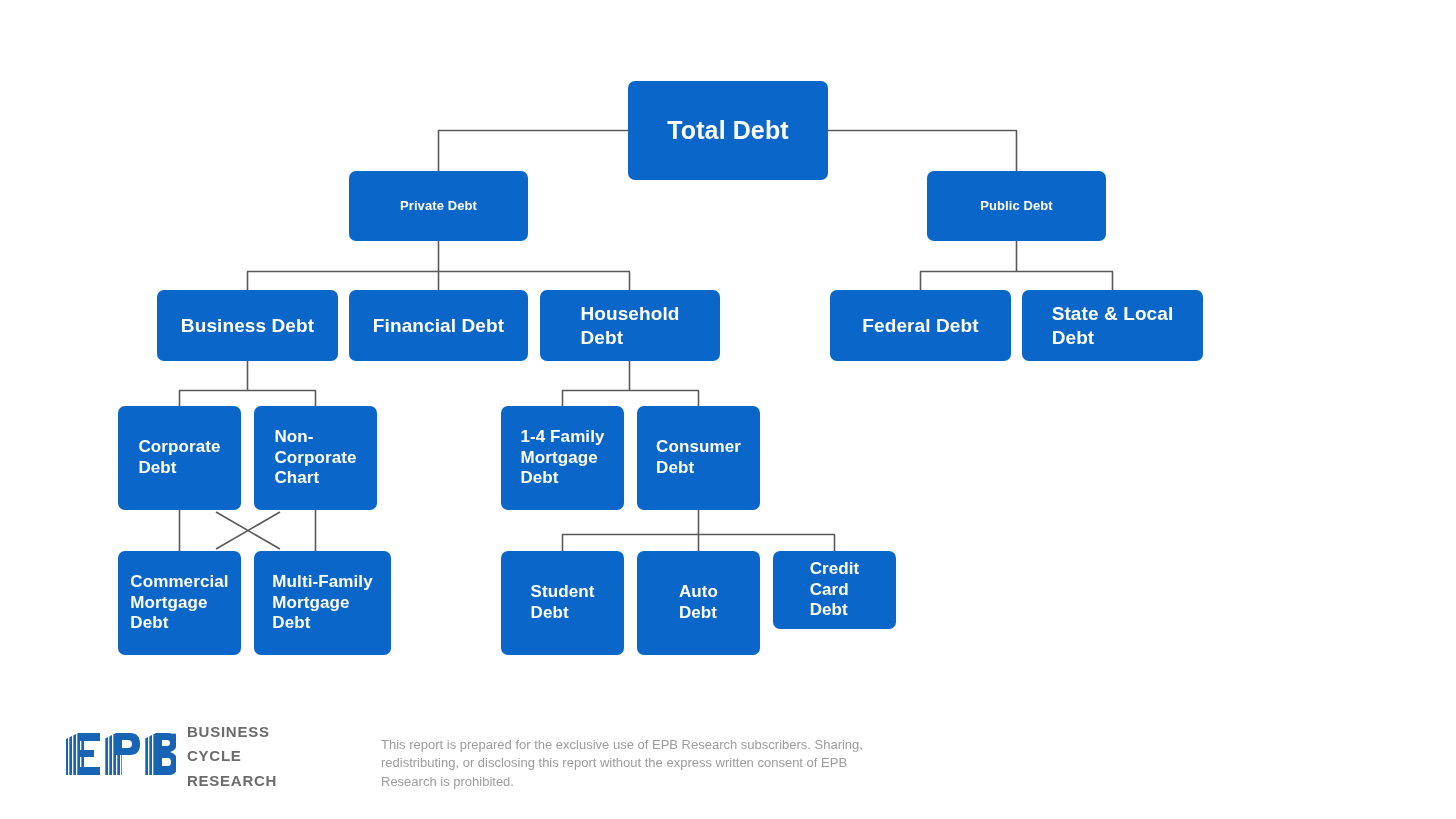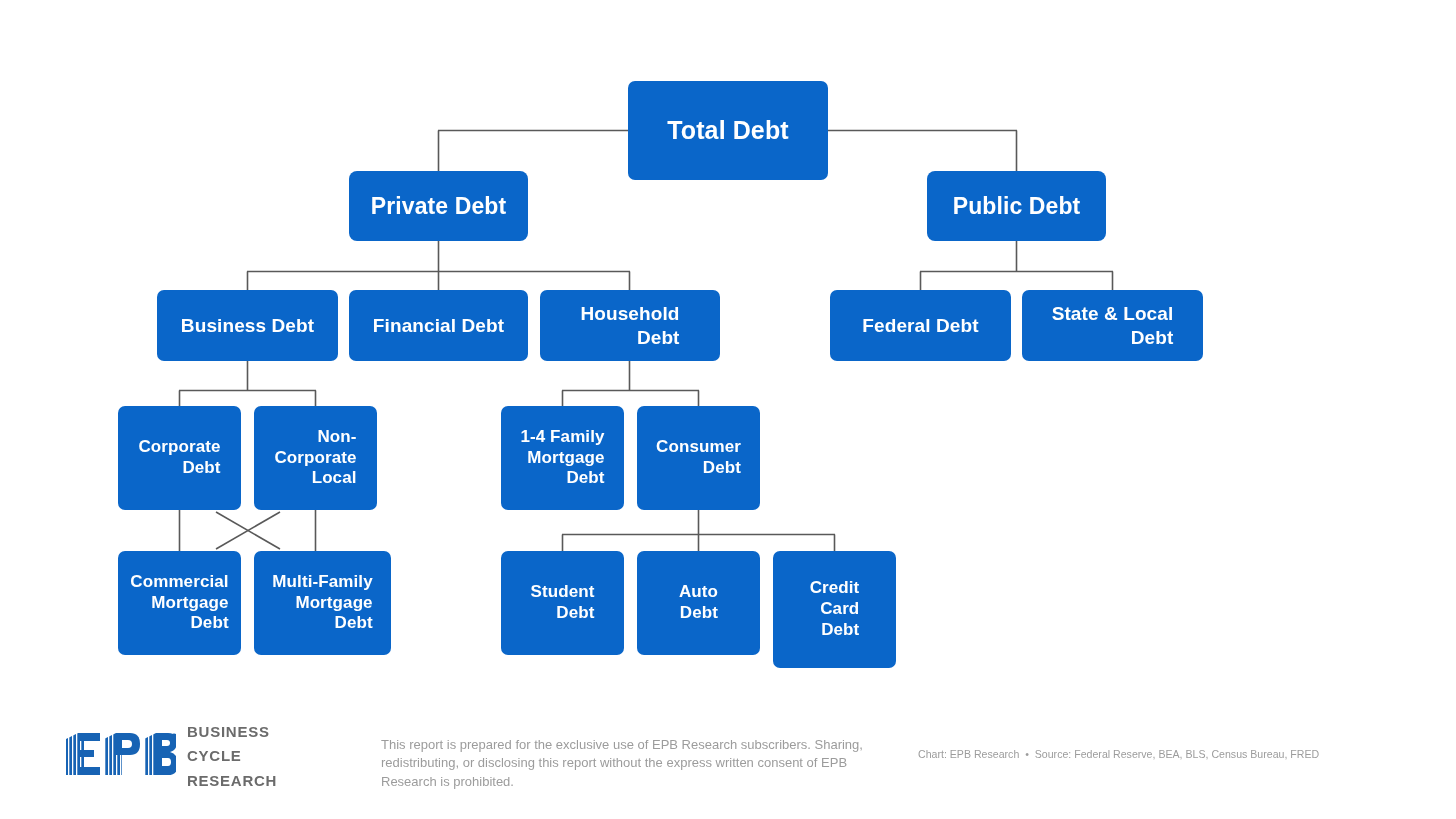--- a/index.html
+++ b/index.html
@@ -41,29 +41,29 @@
 
   
   .node {
     position: absolute;
     background: #0a66c9;
     border-radius: 7px;
     color: #ffffff;
     display: flex;
     align-items: center;
     justify-content: center;
-    text-align: right;
+    text-align: left;
     line-height: 1.22;
     font-weight: 700;
     letter-spacing: .1px;
     padding: 4px 6px;
     white-space: pre-line;
   }
   .node.root      { font-size: 25px; font-weight: 700; }
-  .node.lvl1      { font-size: 23px; border-radius: 8px; }
+  .node.lvl1      { font-size: 13px; }
   .node.lvl2      { font-size: 19px; }
   .node.lvl3      { font-size: 17px; }
   .node.lvl4      { font-size: 17px; }
 
   
   #footer {
     position: absolute;
     left: 0;
     top: 700px;
     width: 1456px;
@@ -188,21 +188,21 @@
   <div class="node lvl2" style="left:830px; top:290px; width:181px; height:71px;">Federal Debt</div>
 
   <div class="node lvl2" style="left:1022px; top:290px; width:181px; height:71px;">State &amp; Local
 Debt</div>
 
   <div class="node lvl3" style="left:118px; top:406px; width:123px; height:104px;">Corporate
 Debt</div>
 
   <div class="node lvl3" style="left:254px; top:406px; width:123px; height:104px;">Non-
 Corporate
-Local</div>
+Chart</div>
 
   <div class="node lvl3" style="left:501px; top:406px; width:123px; height:104px;">1-4 Family
 Mortgage
 Debt</div>
 
   <div class="node lvl3" style="left:637px; top:406px; width:123px; height:104px;">Consumer
 Debt</div>
 
   <div class="node lvl4" style="left:118px; top:551px; width:123px; height:104px;">Commercial
 Mortgage
@@ -211,21 +211,21 @@
   <div class="node lvl4" style="left:254px; top:551px; width:137px; height:104px;">Multi-Family
 Mortgage
 Debt</div>
 
   <div class="node lvl4" style="left:501px; top:551px; width:123px; height:104px;">Student
 Debt</div>
 
   <div class="node lvl4" style="left:637px; top:551px; width:123px; height:104px;">Auto
 Debt</div>
 
-  <div class="node lvl4" style="left:773px; top:551px; width:123px; height:117px;">Credit
+  <div class="node lvl4" style="left:773px; top:551px; width:123px; height:78px;">Credit
 Card
 Debt</div>
 
   <div id="footer">
 
     <div id="logo-block">
       <div class="logo-mark">
         <svg width="112" height="48" viewBox="0 0 112 48" aria-hidden="true">
           <defs>
             <pattern id="flute" width="4" height="4" patternUnits="userSpaceOnUse">
@@ -262,16 +262,15 @@
       </div>
       <div class="logo-words">
         <div>Business</div>
         <div>Cycle</div>
         <div>Research</div>
       </div>
     </div>
 
     <div id="disclaimer">This report is prepared for the exclusive use of EPB Research subscribers. Sharing, redistributing, or disclosing this report without the express written consent of EPB Research is prohibited.</div>
 
-    <div id="source-line">Chart: EPB Research  •  Source: Federal Reserve, BEA, BLS, Census Bureau, FRED</div>
   </div>
 
 </div>
 
 </body></html>

